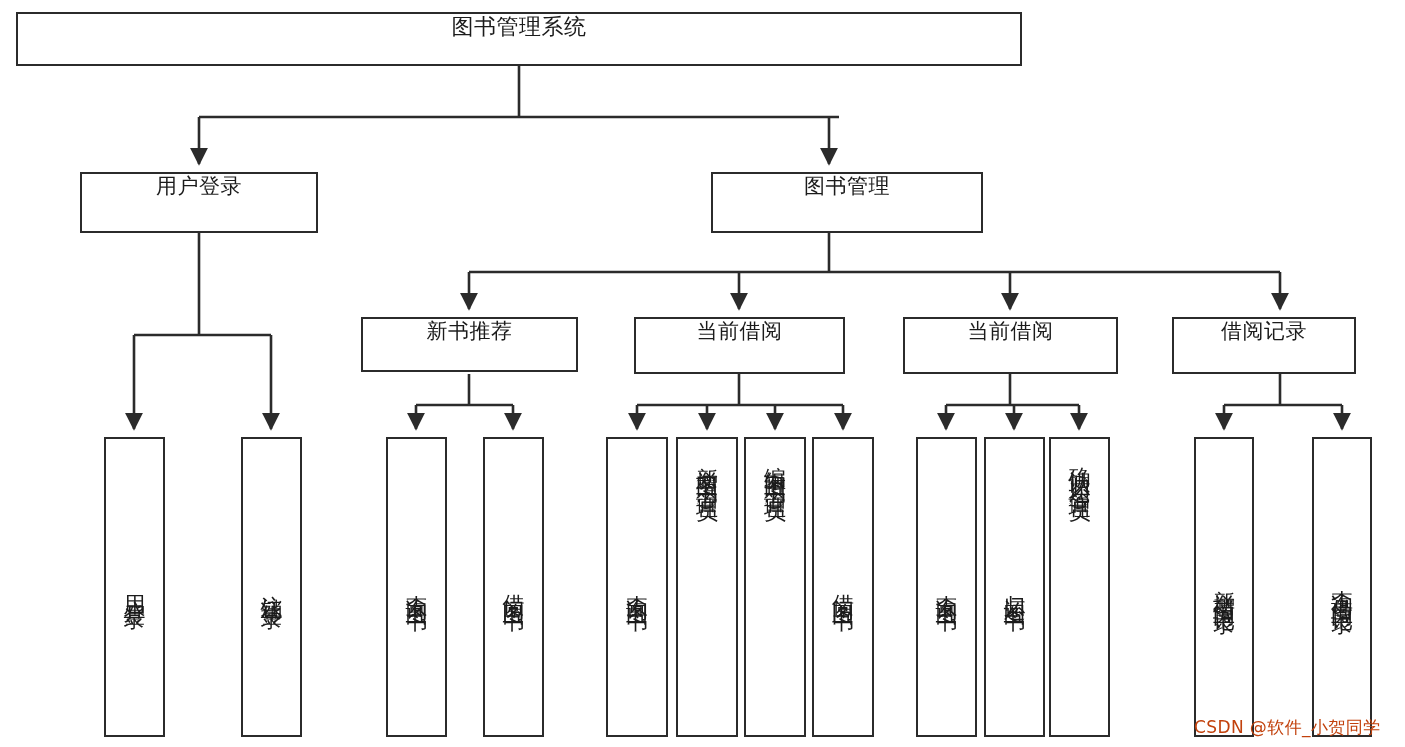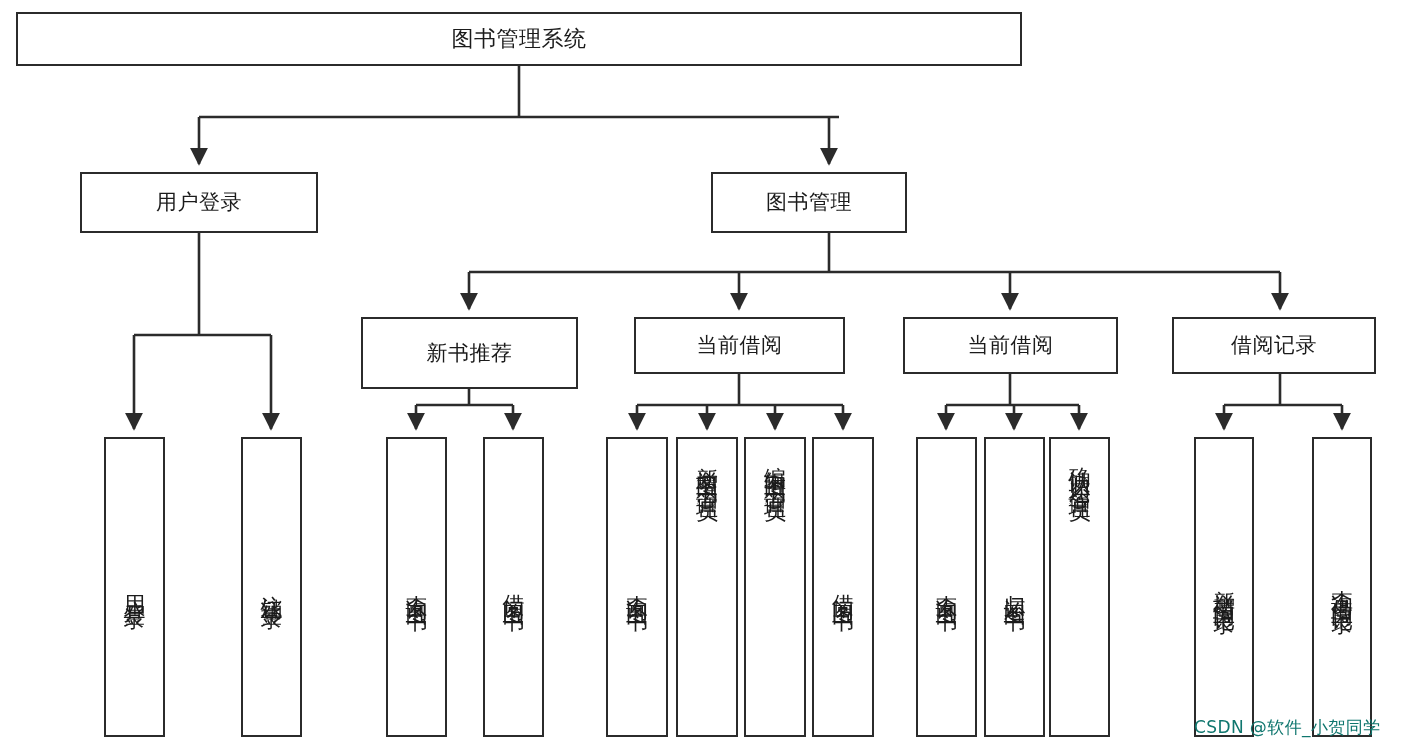--- a/index.html
+++ b/index.html
@@ -25,21 +25,20 @@
     width: 1405px;
     height: 747px;
     pointer-events: none;
   }
   .node {
     position: absolute;
     box-sizing: border-box;
     border: 2px solid #2b2b2b;
     background: #ffffff;
     display: flex;
-    align-items: center;
     justify-content: center;
     color: #1b1b1b;
     z-index: 2;
   }
   .node-label {
     display: block;
     text-align: center;
     color: #1b1b1b;
     line-height: 1.18;
   }
@@ -134,34 +133,34 @@
     </g>
   </svg>
 
   <div class="node horiz root" style="left: 16px; top: 12px; width: 1006px; height: 54px; border-color: rgb(43, 43, 43); color: rgb(27, 27, 27);">
     <span class="node-label">图书管理系统</span>
   </div>
 
   <div class="node horiz" style="left: 80px; top: 172px; width: 238px; height: 61px; border-color: rgb(43, 43, 43); color: rgb(27, 27, 27);">
     <span class="node-label">用户登录</span>
   </div>
-  <div class="node horiz" style="left: 711px; top: 172px; width: 196px; height: 61px; border-color: rgb(43, 43, 43); color: rgb(27, 27, 27);">
+  <div class="node horiz" style="left: 711px; top: 172px; width: 272px; height: 61px; border-color: rgb(43, 43, 43); color: rgb(27, 27, 27);">
     <span class="node-label">图书管理</span>
   </div>
 
-  <div class="node horiz" style="left: 361px; top: 317px; width: 217px; height: 72px; border-color: rgb(43, 43, 43); color: rgb(27, 27, 27);">
+  <div class="node horiz" style="left: 361px; top: 317px; width: 217px; height: 55px; border-color: rgb(43, 43, 43); color: rgb(27, 27, 27);">
     <span class="node-label">新书推荐</span>
   </div>
   <div class="node horiz" style="left: 634px; top: 317px; width: 211px; height: 57px; border-color: rgb(43, 43, 43); color: rgb(27, 27, 27);">
     <span class="node-label">当前借阅</span>
   </div>
   <div class="node horiz" style="left: 903px; top: 317px; width: 215px; height: 57px; border-color: rgb(43, 43, 43); color: rgb(27, 27, 27); font-family: Liberation Serif, serif;">
     <span class="node-label">当前借阅</span>
   </div>
-  <div class="node horiz" style="left: 1172px; top: 317px; width: 204px; height: 57px; border-color: rgb(43, 43, 43); color: rgb(27, 27, 27);">
+  <div class="node horiz" style="left: 1172px; top: 317px; width: 184px; height: 57px; border-color: rgb(43, 43, 43); color: rgb(27, 27, 27);">
     <span class="node-label">借阅记录</span>
   </div>
 
   <div class="node vert centered" style="left: 104px; top: 437px; width: 61px; height: 300px; border-color: rgb(43, 43, 43); color: rgb(27, 27, 27);">
     <span class="node-label">用户登录</span>
   </div>
   <div class="node vert centered" style="left: 241px; top: 437px; width: 61px; height: 300px; border-color: rgb(43, 43, 43); color: rgb(27, 27, 27);">
     <span class="node-label">注销登录</span>
   </div>
   <div class="node vert centered" style="left: 386px; top: 437px; width: 61px; height: 300px; border-color: rgb(43, 43, 43); color: rgb(27, 27, 27);">
@@ -191,15 +190,15 @@
   <div class="node vert" style="left: 1049px; top: 437px; width: 61px; height: 300px; border-color: rgb(43, 43, 43); color: rgb(27, 27, 27);">
     <span class="node-label">确认归还（管理员）</span>
   </div>
   <div class="node vert centered" style="left: 1194px; top: 437px; width: 60px; height: 300px; border-color: rgb(43, 43, 43); color: rgb(27, 27, 27);">
     <span class="node-label">新增借阅记录</span>
   </div>
   <div class="node vert centered" style="left: 1312px; top: 437px; width: 60px; height: 300px; border-color: rgb(43, 43, 43); color: rgb(27, 27, 27);">
     <span class="node-label">查询借阅记录</span>
   </div>
 
-  <div class="watermark" style="left: 1194px; top: 716px; color: #0f766e;">CSDN @软件_小贺同学</div>
+  <div class="watermark" style="left: 1194px; top: 716px; color: #c2410c;">CSDN @软件_小贺同学</div>
 
 </div>
 
 </body></html>

